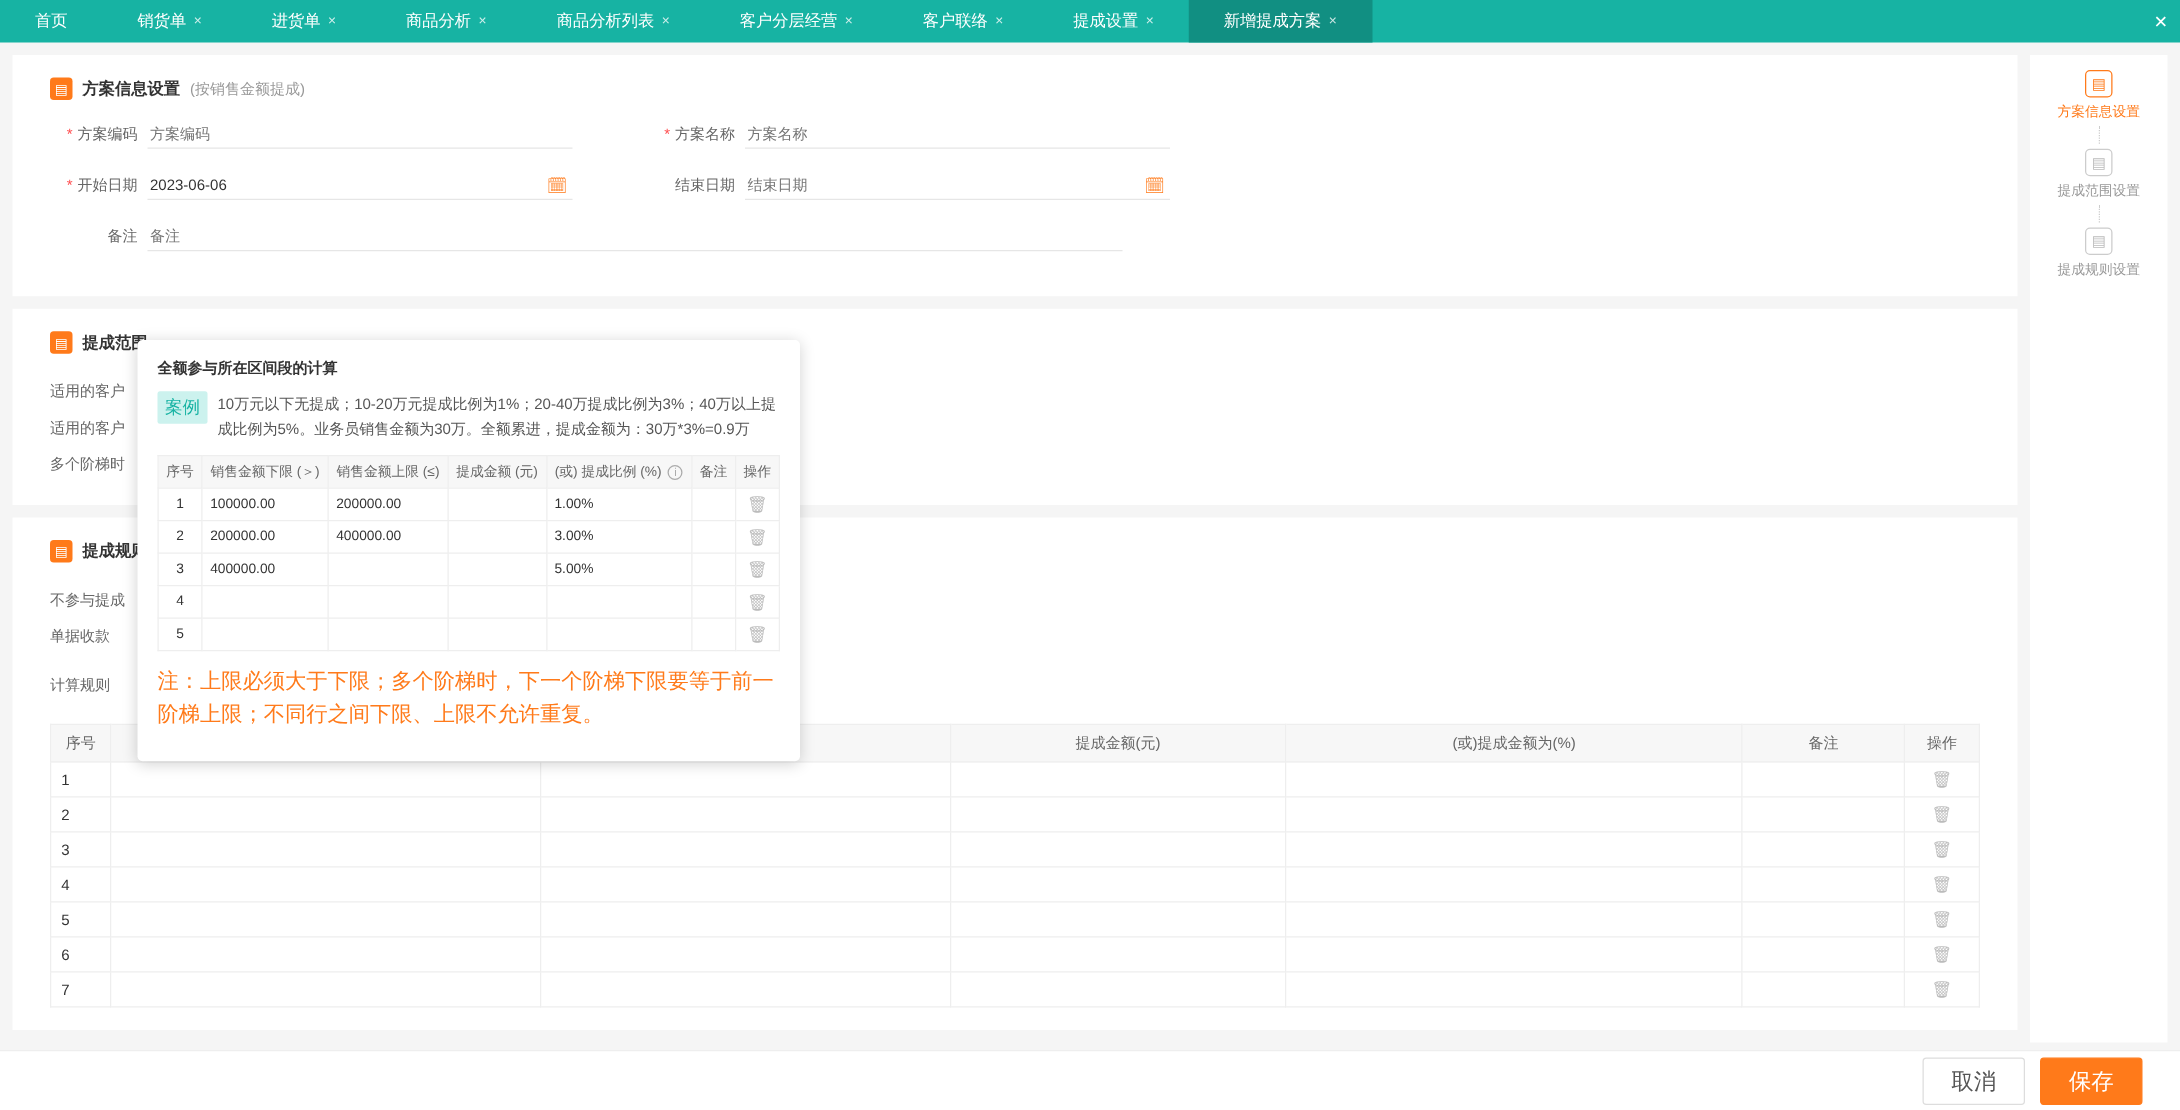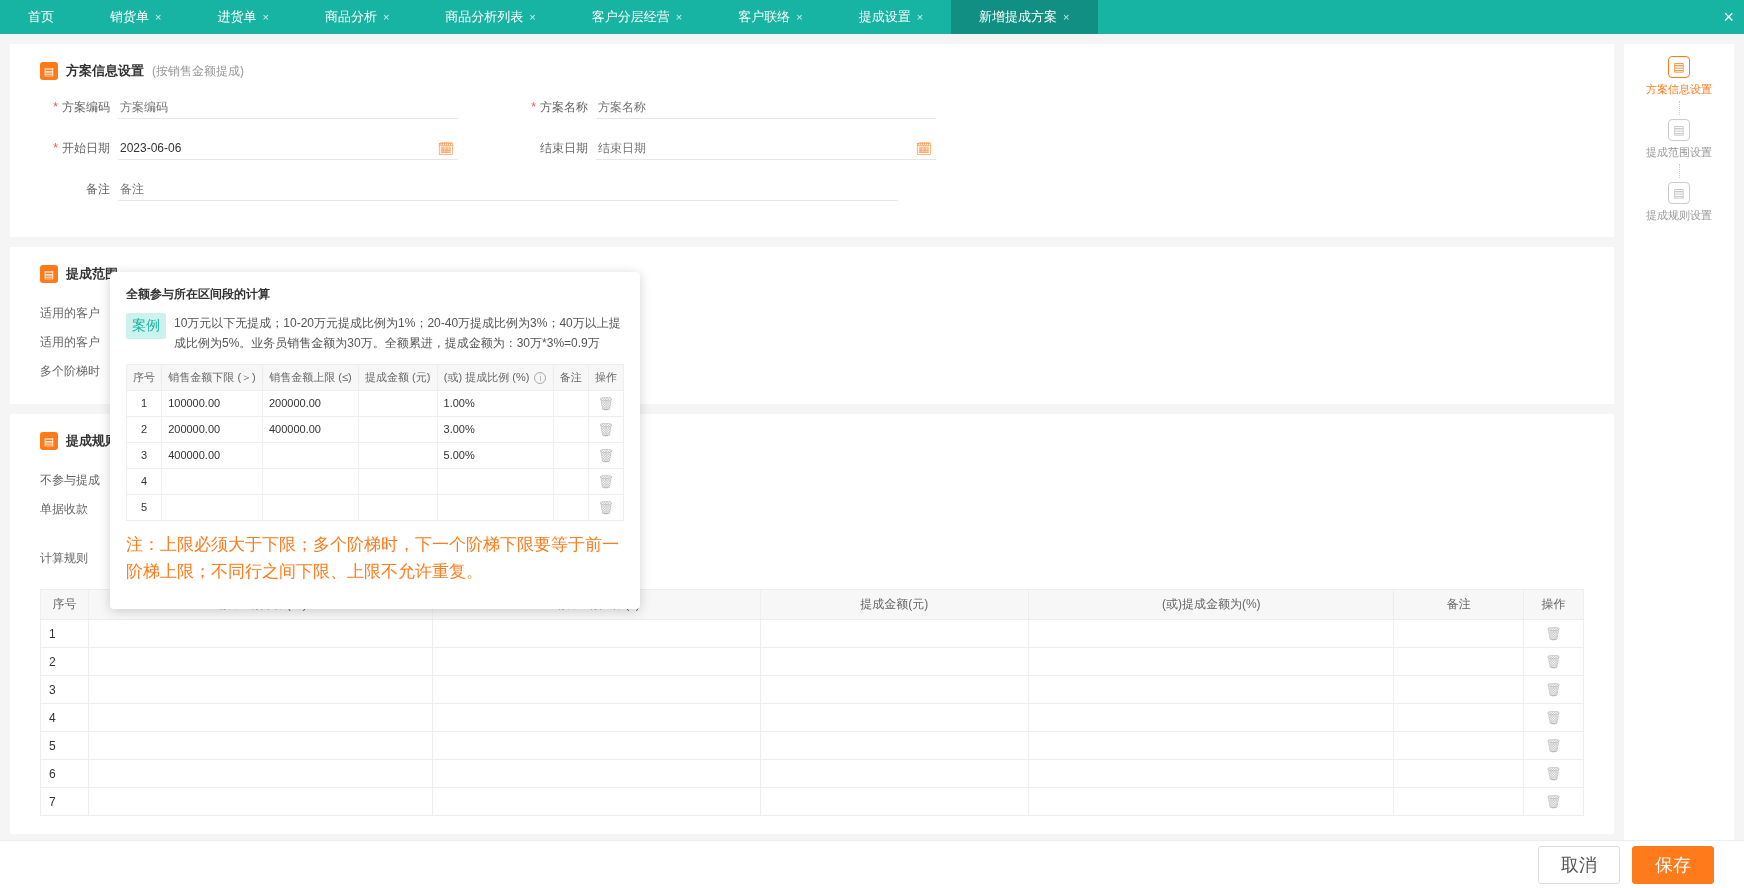--- a/index.html
+++ b/index.html
@@ -152,21 +152,21 @@
       <div class="label-line">多个阶梯时</div>
     </div>
 
     <div class="card">
       <div class="card-header">
         <span class="badge-icon">▤</span>
         <span class="card-title">提成规则</span>
       </div>
       <div class="label-line">不参与提成</div>
       <div class="label-line">单据收款</div>
-      <div class="label-line radio-row" style="margin-top:20px;">
+      <div class="label-line radio-row" style="margin-top:10px;">
         <span class="form-label" style="width:auto; margin-right:12px;">计算规则</span>
         <span id="radios-mount" style="display: flex; gap: 18px;">
             <label>
               <input type="radio" name="calc" style="">
               <span>固定比例</span>
             </label>
             <label>
               <input type="radio" name="calc" style="">
               <span>区间超额提</span>
             </label>

